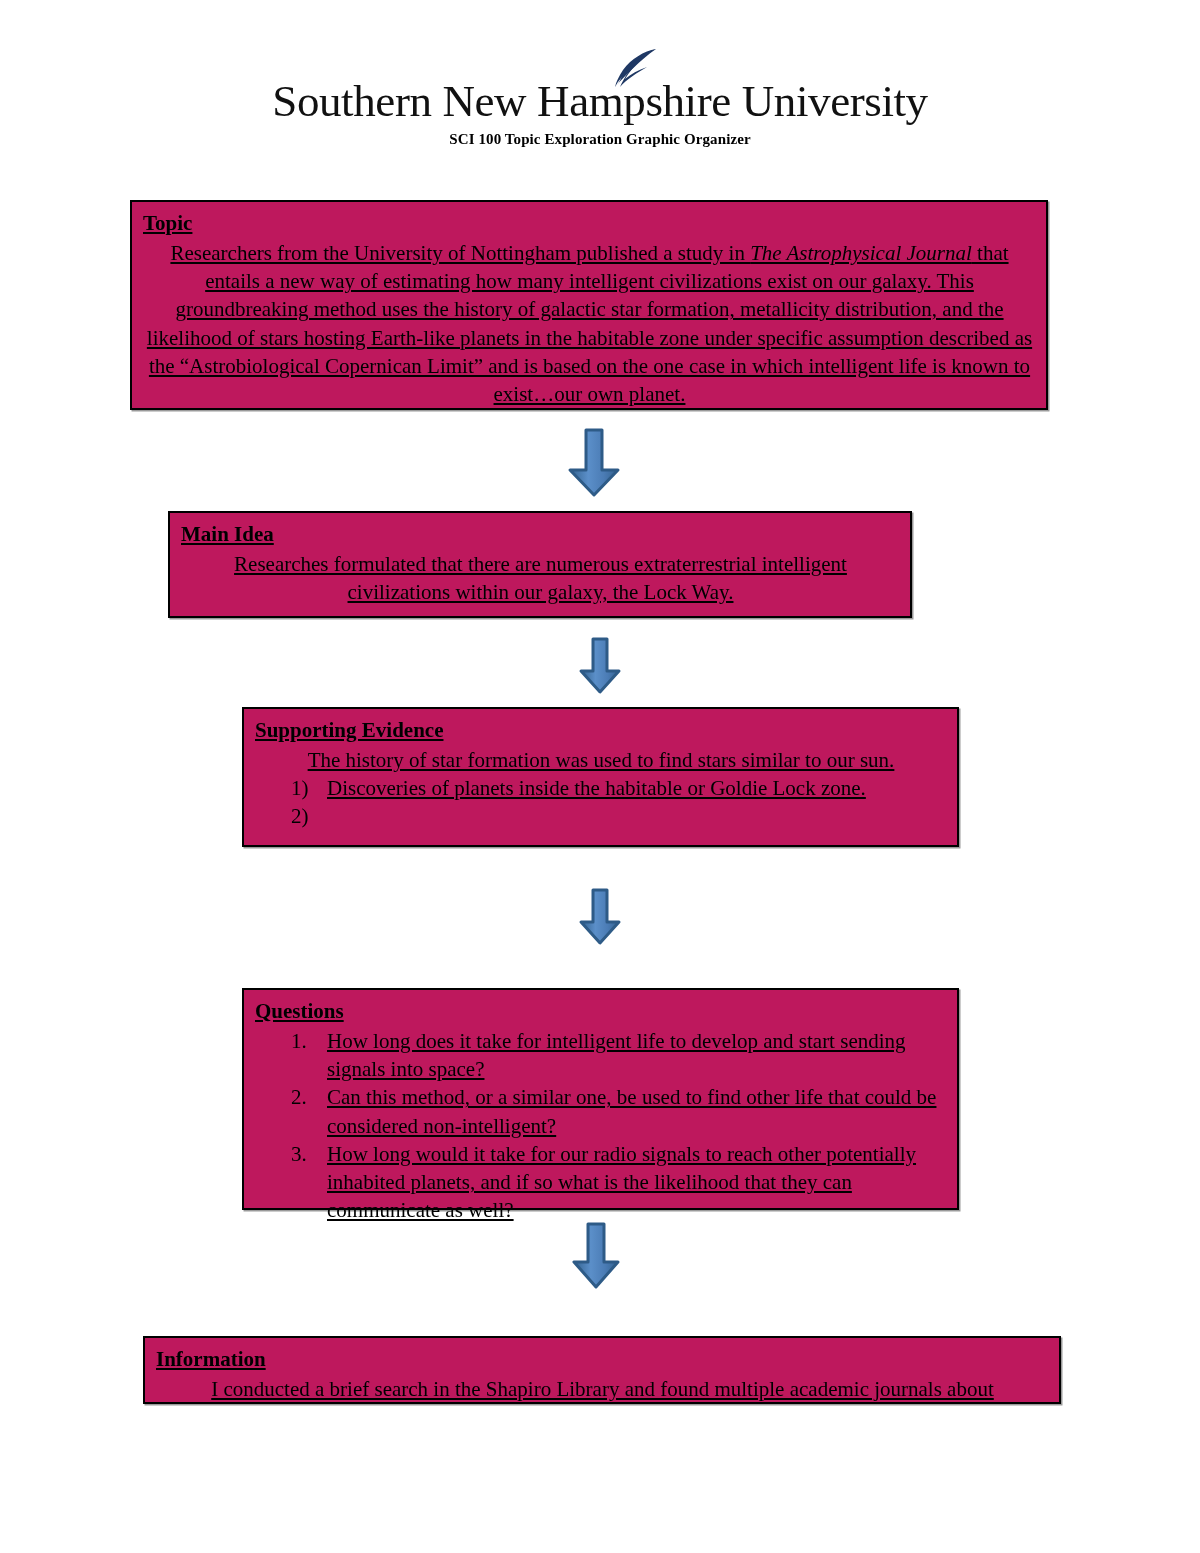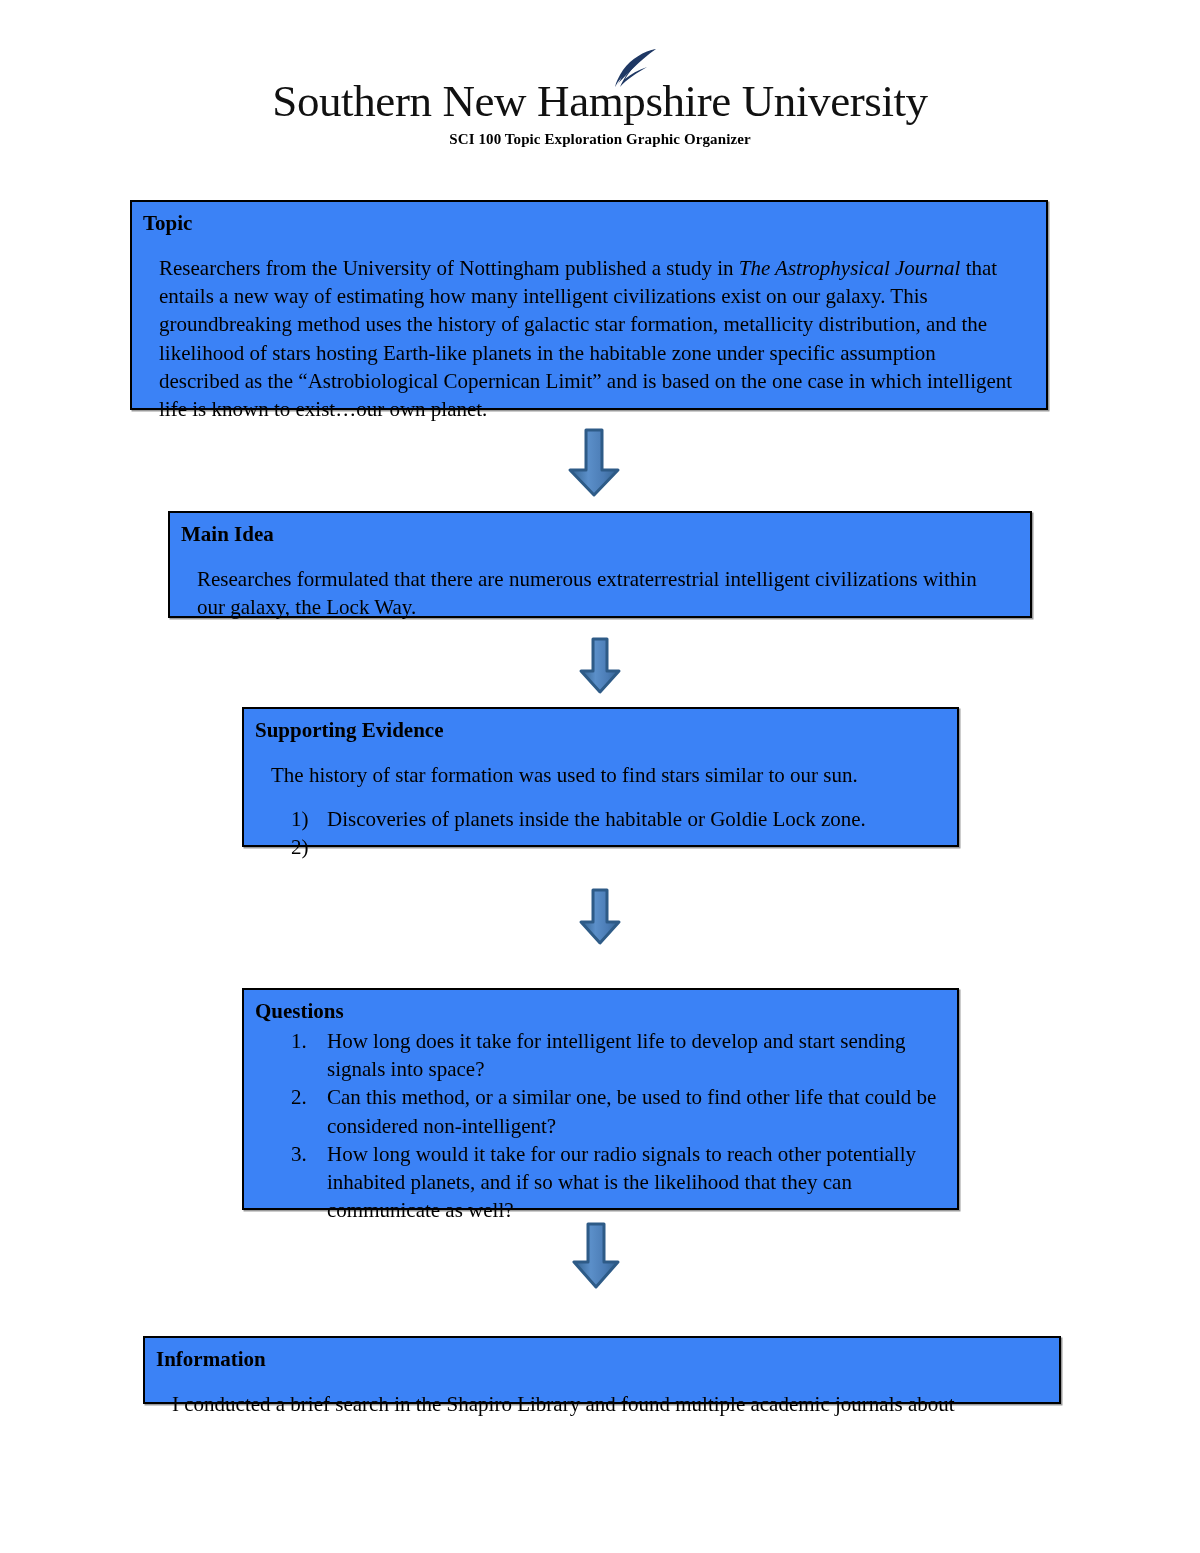--- a/index.html
+++ b/index.html
@@ -50,35 +50,37 @@
     font-family: "Liberation Serif", "DejaVu Serif", serif;
     font-weight: bold;
     font-size: 15px;
     letter-spacing: 0.1px;
     color: #000;
   }
 
   
   .box {
     position: absolute;
-    background: #3b82f6;
+    background: #be185d;
     border: 2.2px solid #000000;
     box-shadow: 1.5px 1.5px 0 0 #9a9a9a;
     padding: 8px 10px 10px 11px;
+    text-decoration: underline;
   }
   .box-title {
     font-weight: bold;
     font-size: 21px;
     line-height: 1.33;
     margin: 0 0 1px 0;
   }
   .box-body {
     font-size: 21px;
     line-height: 1.345;
-    margin: 16px;
+    margin: 0;
+    text-align: center;
   }
   .box-body .ital { font-style: italic; }
 
   
   ol.num {
     margin: 0;
     padding: 0;
     list-style: none;
     font-size: 21px;
     line-height: 1.345;
@@ -91,21 +93,21 @@
   ol.num > li .marker {
     position: absolute;
     left: 36px;
     top: 0;
     width: 30px;
     text-align: left;
   }
 
   
   #box-topic     { left: 130px; top: 200px;  width: 918px; height: 210px; }
-  #box-mainidea  { left: 168px; top: 511px;  width: 864px; height: 107px; }
+  #box-mainidea  { left: 168px; top: 511px;  width: 744px; height: 107px; }
   #box-evidence  { left: 242px; top: 707px;  width: 717px; height: 140px; }
   #box-questions { left: 242px; top: 988px;  width: 717px; height: 222px; }
   #box-info      { left: 143px; top: 1336px; width: 918px; height: 68px; }
 
   
   .arrow {
     position: absolute;
     width: 56px;
     height: 70px;
   }

